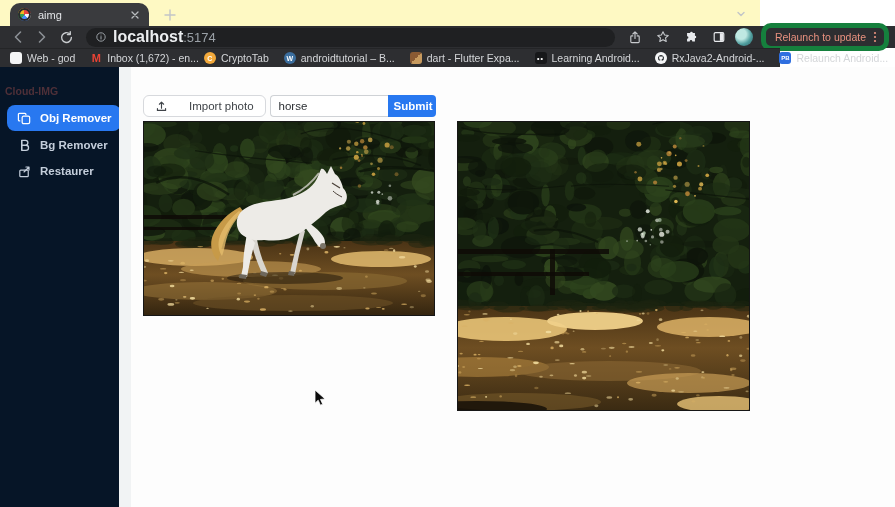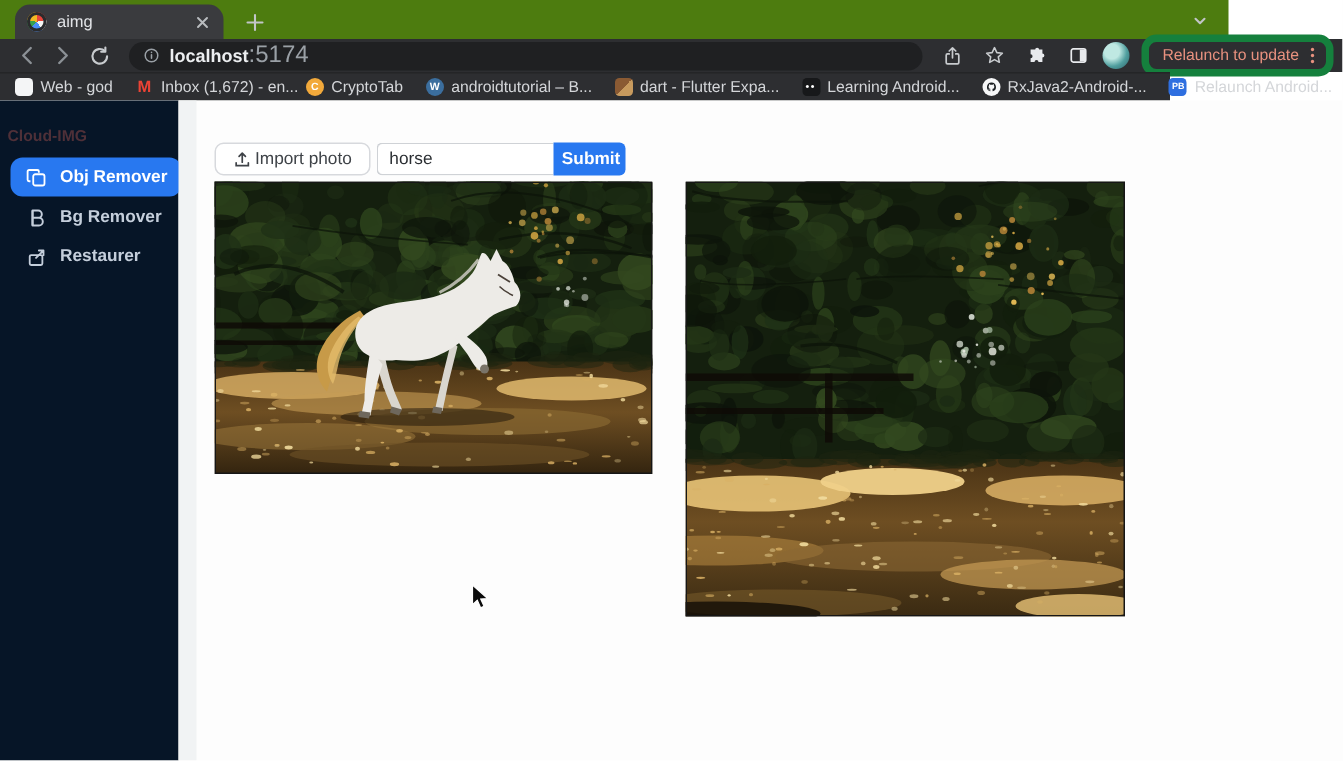--- a/index.html
+++ b/index.html
@@ -1,35 +1,35 @@
 <!DOCTYPE html>
 <html style="--accent: #2878f0;"><head>
 <meta charset="utf-8">
 <style>
   html,body{margin:0;padding:0}
   body{width:895px;height:507px;position:relative;overflow:hidden;background:#fff;
        font-family:"Liberation Sans",sans-serif;-webkit-font-smoothing:antialiased}
   
-  .tabstrip{position:absolute;left:0;top:0;width:819px;height:26px;background:#4d7c0f}
+  .tabstrip{position:absolute;left:0;top:0;width:760px;height:26px;background:#fef9c3}
   .tab{position:absolute;left:10px;top:3px;width:139px;height:23px;background:#3a3b3e;
        border-radius:10px 10px 0 0;display:flex;align-items:center;padding:0 8px;box-sizing:border-box}
   .favicon{width:13px;height:13px;border-radius:50%;flex:0 0 13px;
        background:conic-gradient(#e8453c 0 22%,#f6f6f4 22% 40%,#4a8df8 40% 62%,#37a04f 62% 78%,#f2b824 78% 100%);
        box-shadow:inset 0 0 0 2px #2a2b2d}
   .tab-title{color:#e2e4e7;font-size:11px;margin-left:7px;flex:1}
   .icon-btn{display:flex;align-items:center;justify-content:center;cursor:default}
   .newtab{position:absolute;left:160px;top:5px;width:20px;height:20px}
   .tabchev{position:absolute;right:10px;top:5px;width:18px;height:18px}
   .toolbar{position:absolute;left:0;top:26px;width:895px;height:22px;background:#2d2e31;
        display:flex;align-items:center;padding:0 6px;box-sizing:border-box}
   .navbtn{width:24px;height:20px}
   .omnibox{flex:1;height:19px;margin:0 8px;background:#1f2022;border-radius:10px;
        display:flex;align-items:center;padding:0 9px;min-width:0}
-  .omni-host{color:#eceef0;font-size:12px;font-weight:bold;margin-left:6px}
-  .omni-port{color:#9aa0a6;font-size:16px}
+  .omni-host{color:#eceef0;font-size:16px;font-weight:bold;margin-left:6px}
+  .omni-port{color:#9aa0a6;font-size:13px}
   .tool-right{display:flex;align-items:center;gap:4px}
   .avatar{width:18px;height:18px;border-radius:50%;
        background:radial-gradient(circle at 35% 35%,#bfe8e2 0 30%,#4f9e9e 60%,#2e5e66 100%)}
   .relaunch{height:18px;border:5px solid #15803d;border-radius:10px;display:flex;align-items:center;
        padding:0 4px 0 9px;margin-left:4px;color:#e8917f;font-size:10.5px;gap:4px}
   .bmbar{position:absolute;left:0;top:48px;width:780px;height:19px;background:#2d2e31;
        border-top:1px solid #242527;box-sizing:border-box;display:flex;align-items:center;
        padding:0 10px;gap:15px;font-size:10.5px;color:#d4d6d9;white-space:nowrap}
   .bm{display:flex;align-items:center;gap:5px}
   .bm-ic{width:12px;height:12px;border-radius:3px;display:flex;align-items:center;justify-content:center;
@@ -40,21 +40,21 @@
   .page{position:absolute;left:0;top:67px;width:895px;height:440px;background:#fdfdfd;display:flex}
   .sidebar{width:119px;background:#061527;flex:0 0 119px;box-sizing:border-box;padding-top:16px}
   .brand{font-size:10.5px;font-weight:bold;color:#4f3038;padding:2px 6px 6px 5px}
   .nav-item{display:flex;align-items:center;gap:8px;height:24px;margin:2px 0 2px 7px;
        padding:0 0 0 10px;color:#c4cedb;font-size:11.5px;font-weight:600;border-radius:8px 0 0 8px}
   .nav-item.active{background:var(--accent,#2878f0);color:#fff;border-radius:8px;margin-right:-2px;height:26px}
   .nav-item svg{flex:0 0 15px}
   .gutter{width:12px;background:#f1f3f4;flex:0 0 12px}
   .main{flex:1;padding:28px 0 0 12px;box-sizing:border-box}
   .controls{display:flex;align-items:stretch;height:22px}
-  .btn-import{display:flex;align-items:center;gap:2px;background:#fff;border:1px solid #d7d9dd;
+  .btn-import{display:flex;align-items:center;gap:21px;background:#fff;border:1px solid #d7d9dd;
        border-radius:6px;padding:0 11px;font-size:11.5px;color:#3f4348}
   .prompt-group{display:flex;margin-left:4px}
   .prompt-input{width:118px;height:22px;border:1px solid #cfd2d6;border-right:none;border-radius:4px 0 0 4px;
        padding:0 8px;font-size:11.5px;color:#2b2f33;font-family:Liberation Sans, sans-serif;box-sizing:border-box;outline:none}
   .btn-submit{width:48px;height:22px;background:var(--accent,#2878f0);color:#fff;border:none;
        border-radius:0 4px 4px 0;font-size:11.5px;font-weight:600;font-family:"Liberation Sans",sans-serif}
   .results{display:flex;gap:22px;margin-top:4px;align-items:flex-start}
   .results svg{display:block}
   .cursor{position:absolute;left:314px;top:389px;pointer-events:none}
 </style>

